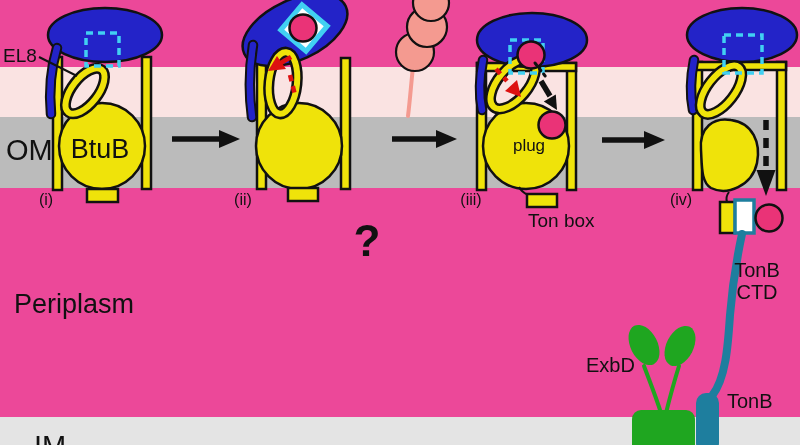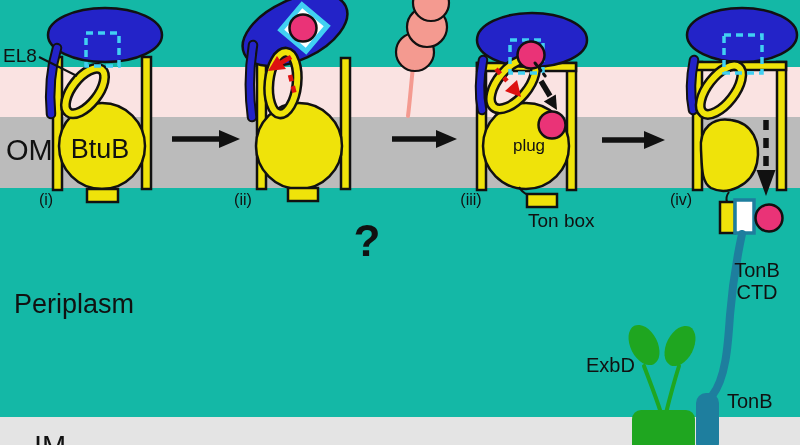--- a/index.html
+++ b/index.html
@@ -1,16 +1,16 @@
 <!DOCTYPE html>
 <html style="--c_blue: #2323C8; --c_yellow: #EFE30A; --c_pink: #EA3377; --c_cyan: #41D0F2; --c_red: #DD1111; --c_salmon: #F49A90; --c_teal: #1E7E9E; --c_green: #1FA620; --c_om_gray: #BBBBBB; --c_lps_pink: #FAE3E2; --c_im_gray: #E4E4E4; --c_outline: #111111;"><head>
 <meta charset="utf-8">
 <style>
   html,body{margin:0;padding:0;background:#fff;}
-  .stage{width:800px;height:445px;position:relative;background:#14b8a6;overflow:hidden;}
+  .stage{width:800px;height:445px;position:relative;background:#ec4899;overflow:hidden;}
   svg{display:block;}
   .yellow    {fill:var(--c_yellow);stroke:#111;stroke-width:2.5;}
   .blue      {fill:var(--c_blue);stroke:#111;stroke-width:2.5;}
   .pinkdot   {fill:var(--c_pink);stroke:#111;stroke-width:2.5;}
   .salmon    {fill:var(--c_salmon);stroke:#111;stroke-width:2.2;}
   .salmontail{stroke:var(--c_salmon);stroke-width:4;fill:none;stroke-linecap:round;}
   .band-lps  {fill:var(--c_lps_pink);}
   .band-om   {fill:var(--c_om_gray);}
   .band-im   {fill:var(--c_im_gray);}
   .loop-outer{fill:none;stroke:#111;stroke-width:11;}

